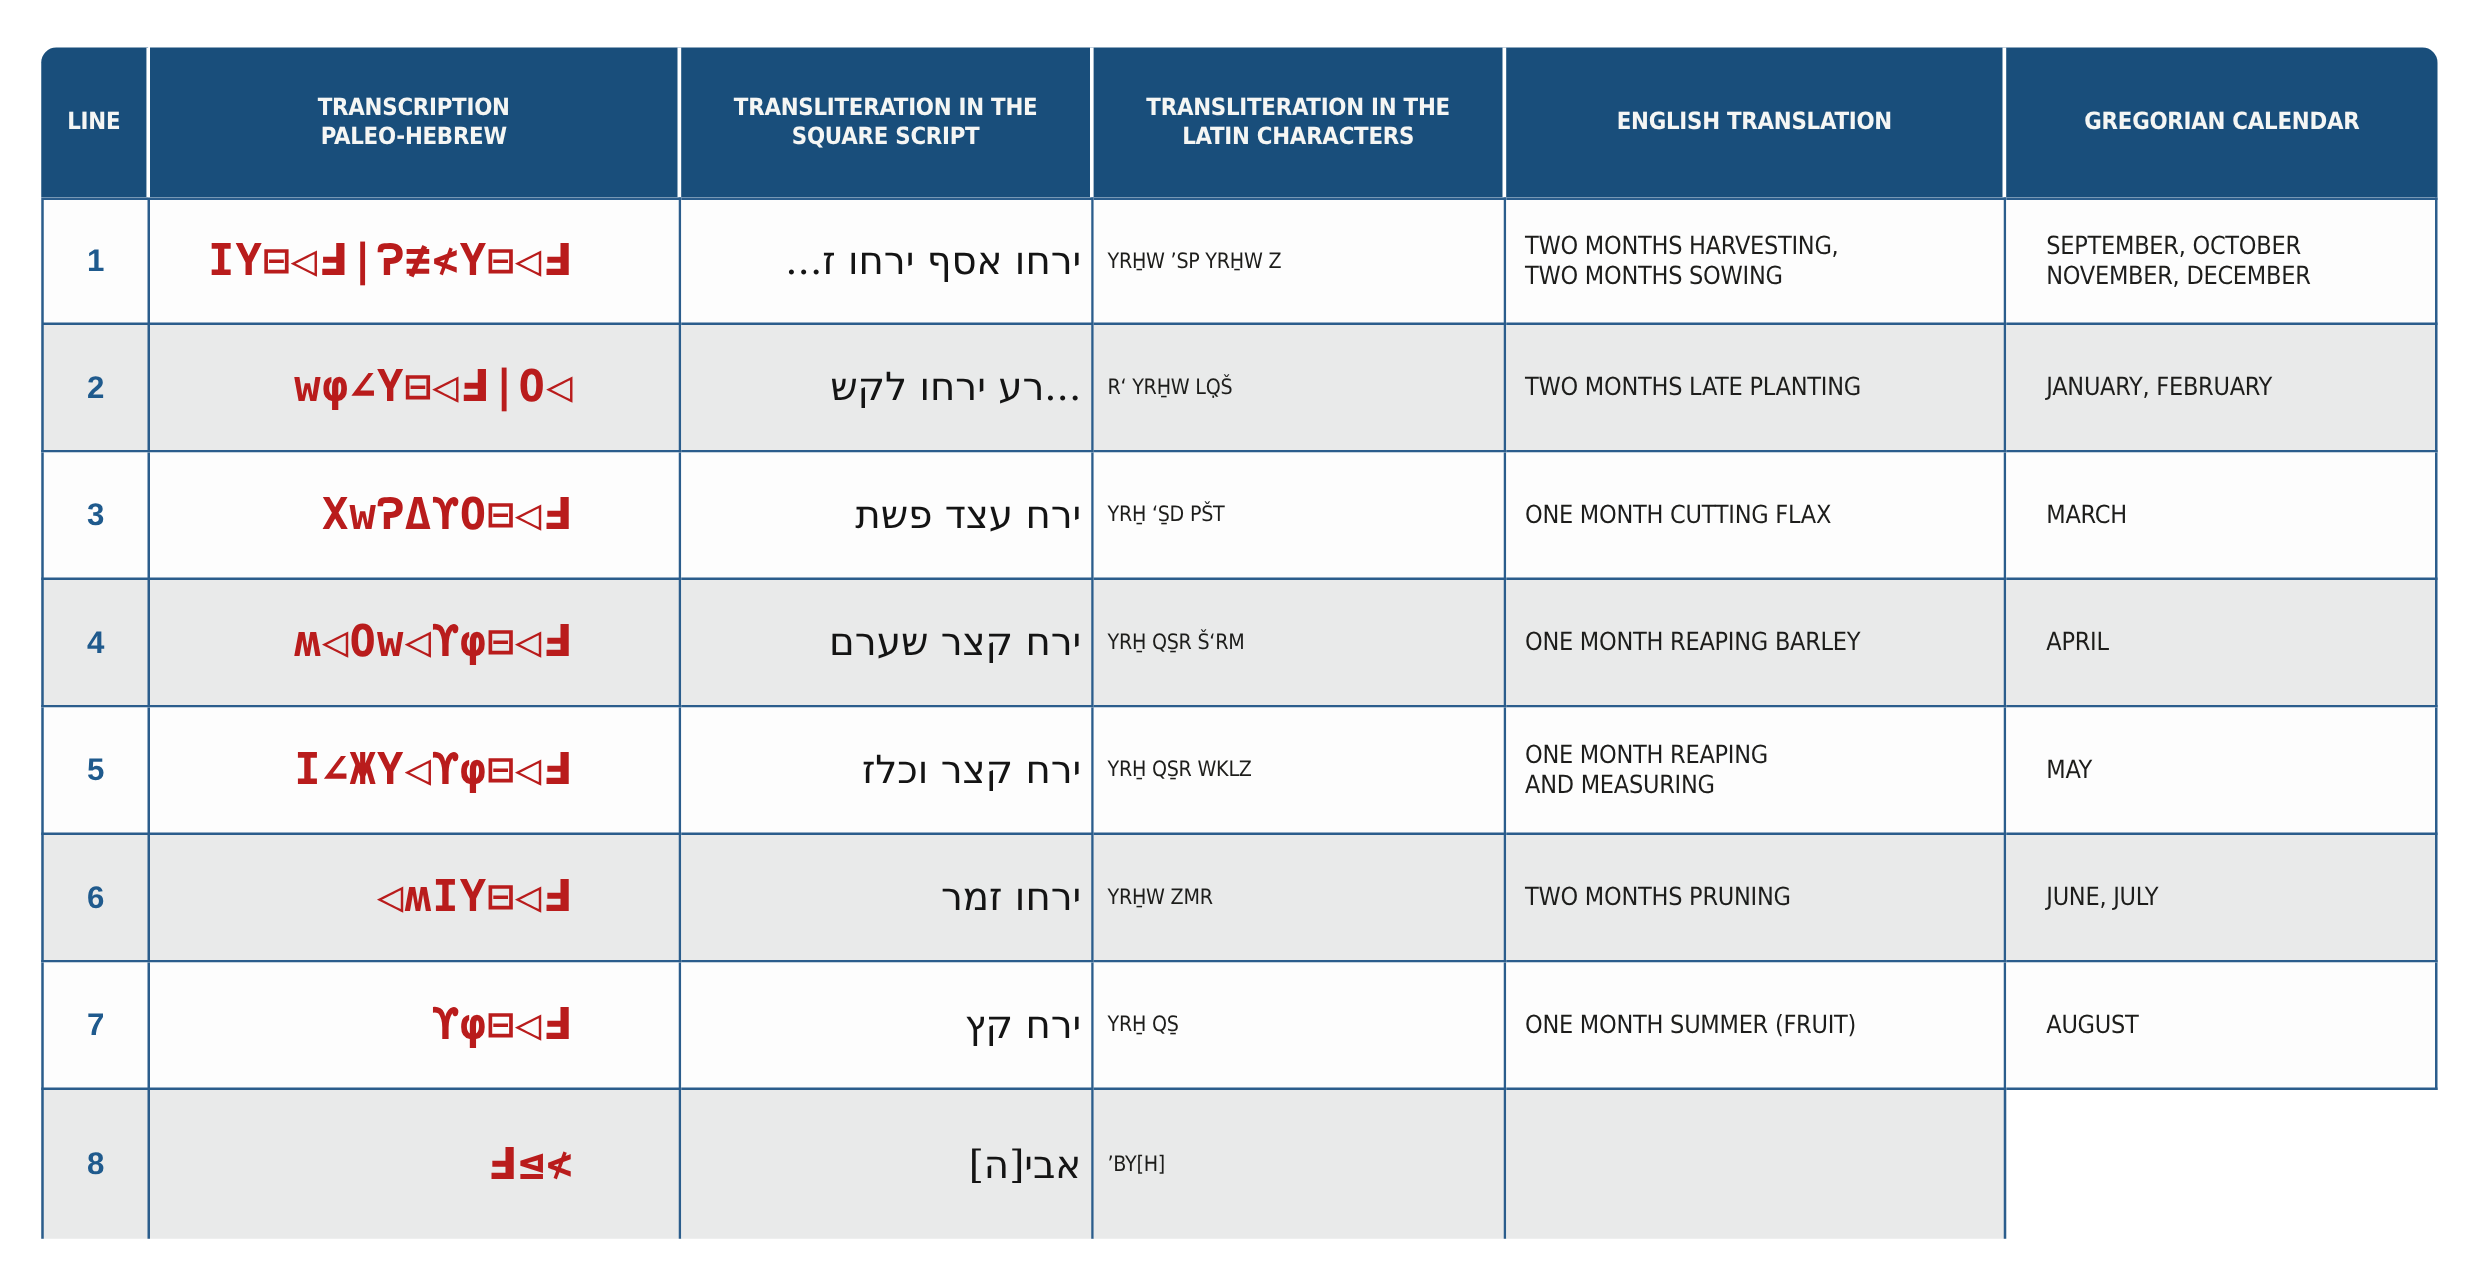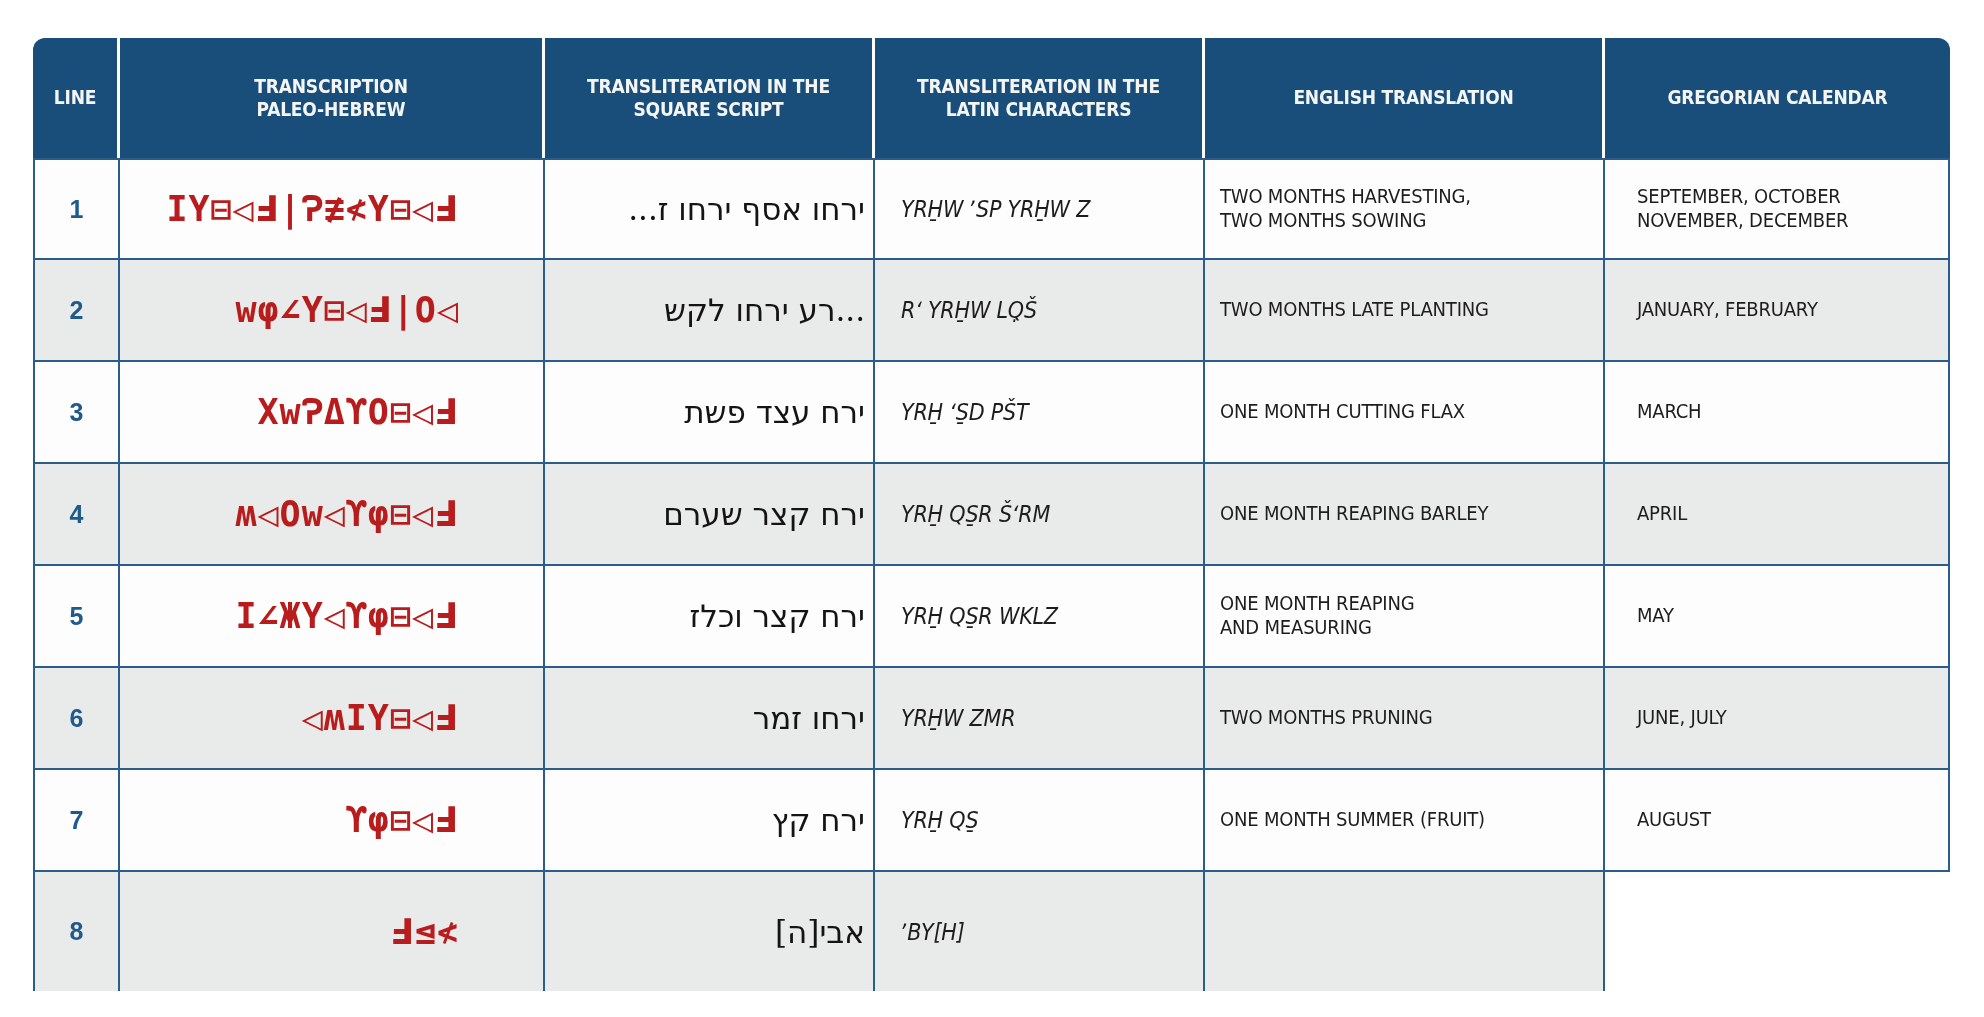--- a/index.html
+++ b/index.html
@@ -72,26 +72,25 @@
   .square{
     direction:rtl;
     justify-content:flex-start; 
     padding-left:14px;
     padding-right:8px;
     font-family:"DejaVu Serif","DejaVu Sans",serif;
     font-size:31px;
     color:#141414;
   }
   .latin{
-    padding-left:26px;
+    padding-left:11px;
     font-family:"DejaVu Sans Condensed","Liberation Sans",sans-serif;
-    font-size:23px;
+    font-size:17px;
     font-weight:500;
     letter-spacing:-0.2px;
-    font-style:italic;
   }
   .english,.gregorian{
     padding-left:15px;
     font-family:"DejaVu Sans Condensed","Liberation Sans",sans-serif;
     font-size:20px;
     font-weight:500;
     letter-spacing:-0.2px;
     line-height:1.18;
     white-space:pre-line;
   }

